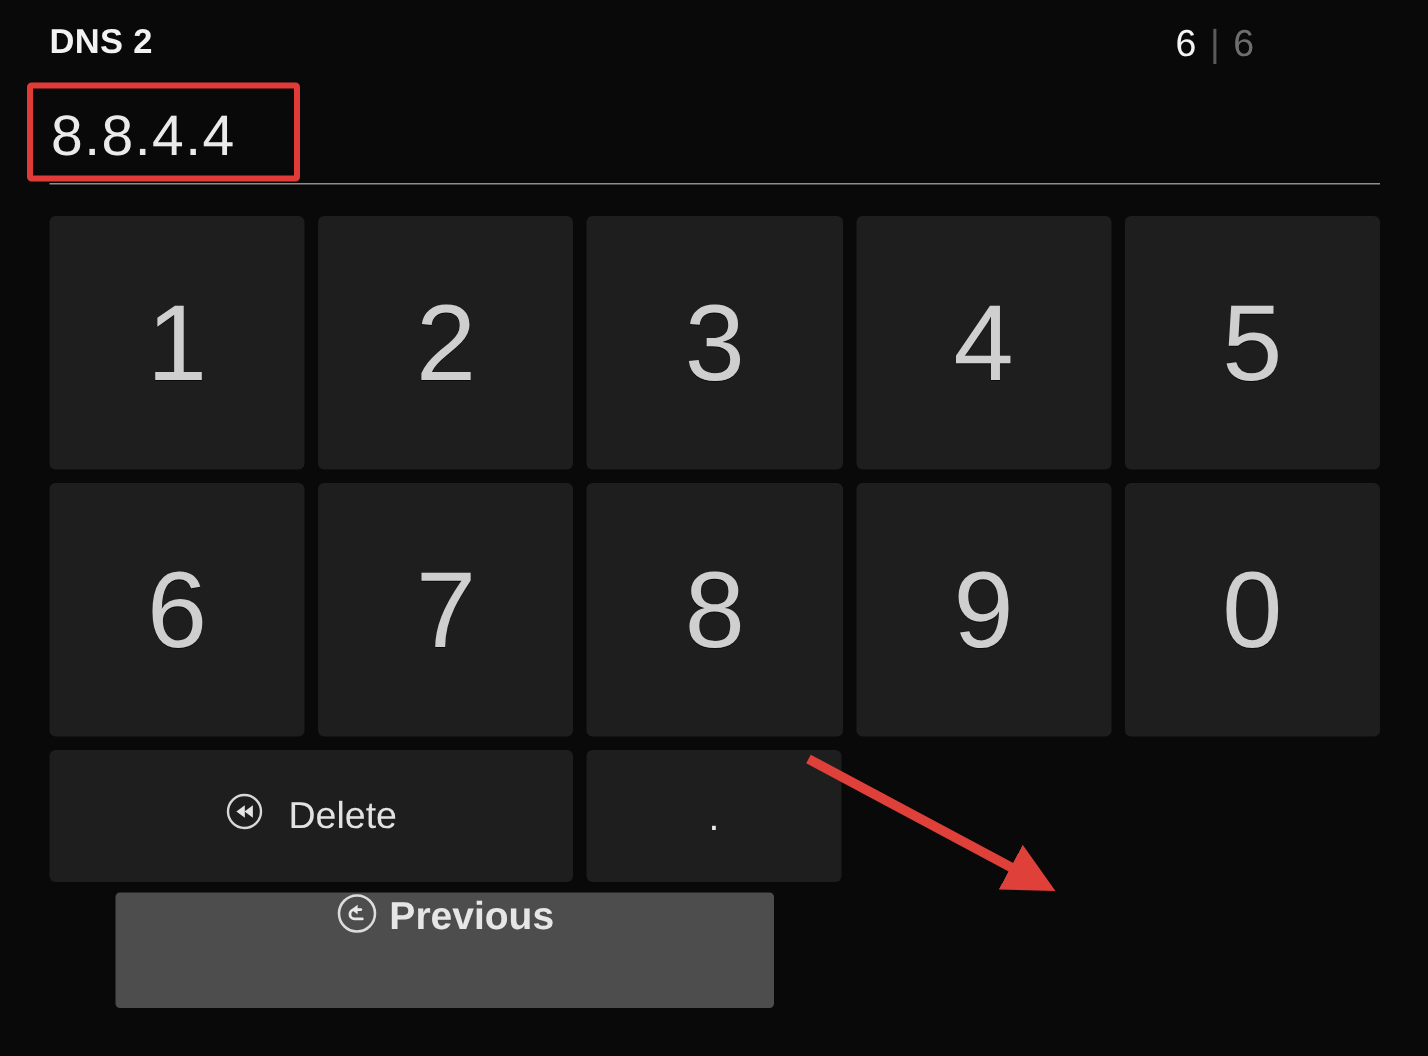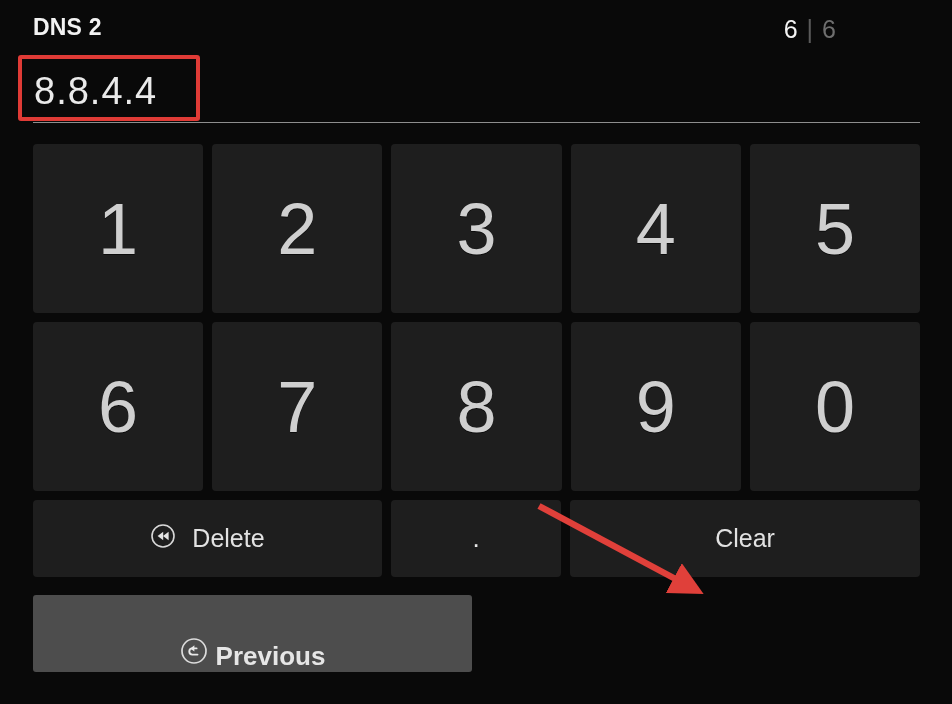--- a/index.html
+++ b/index.html
@@ -120,21 +120,21 @@
   .key-num {
     flex: 1 1 0;
     height: 169px;
     font-size: 72px;
     font-weight: 200;
     line-height: 1;
     color: #cfcfcf;
     text-shadow: 0 1px 0 rgba(0,0,0,0.6);
   }
   .key-fn {
-    height: 77px;
+    height: 88px;
     font-size: 25px;
     font-weight: 400;
     color: #e2e2e2;
     gap: 16px;
   }
   #key-delete { flex: 0 0 349px; }
   #key-dot {
     flex: 0 0 170px;
     font-size: 26px;
     color: #e8e8e8;
@@ -148,26 +148,27 @@
     top: 595px;
     width: 887px;
     display: flex;
     gap: 10px;
   }
   .action-btn {
     height: 77px;
     border: 0;
     border-radius: 3px;
     display: flex;
-    align-items: flex-end;
+    align-items: flex-start;
     justify-content: center;
     gap: 8px;
     cursor: pointer;
     font-family: "Liberation Sans", sans-serif;
     padding: 0;
+    margin-left: 44px;
   }
   #btn-previous {
     flex: 0 0 439px;
     background: #4d4d4d;
     color: #e6e6e6;
     font-size: 26px;
     font-weight: 600;
   }
   #btn-connect {
     flex: 1 1 auto;
@@ -233,21 +234,20 @@
             <circle cx="13" cy="13" r="11" fill="none" stroke="#d8d8d8" stroke-width="1.6"></circle>
             <polygon points="13.2,8.8 13.2,17.2 7.6,13" fill="#e4e4e4"></polygon>
             <polygon points="18.6,8.8 18.6,17.2 13,13" fill="#e4e4e4"></polygon>
           </svg>
         </span>
         <span>Delete</span>
       </button>
 
       <button class="key key-fn" id="key-dot">.</button>
 
-      <button class="key key-fn" id="key-clear">Clear</button>
 
     </div>
   </div>
 
   <div id="action-row">
 
     <button class="action-btn" id="btn-previous">
       <span class="ico">
         <svg width="28" height="28" viewBox="0 0 28 28">
           <circle cx="14" cy="14" r="12" fill="none" stroke="#dcdcdc" stroke-width="1.7"></circle>

